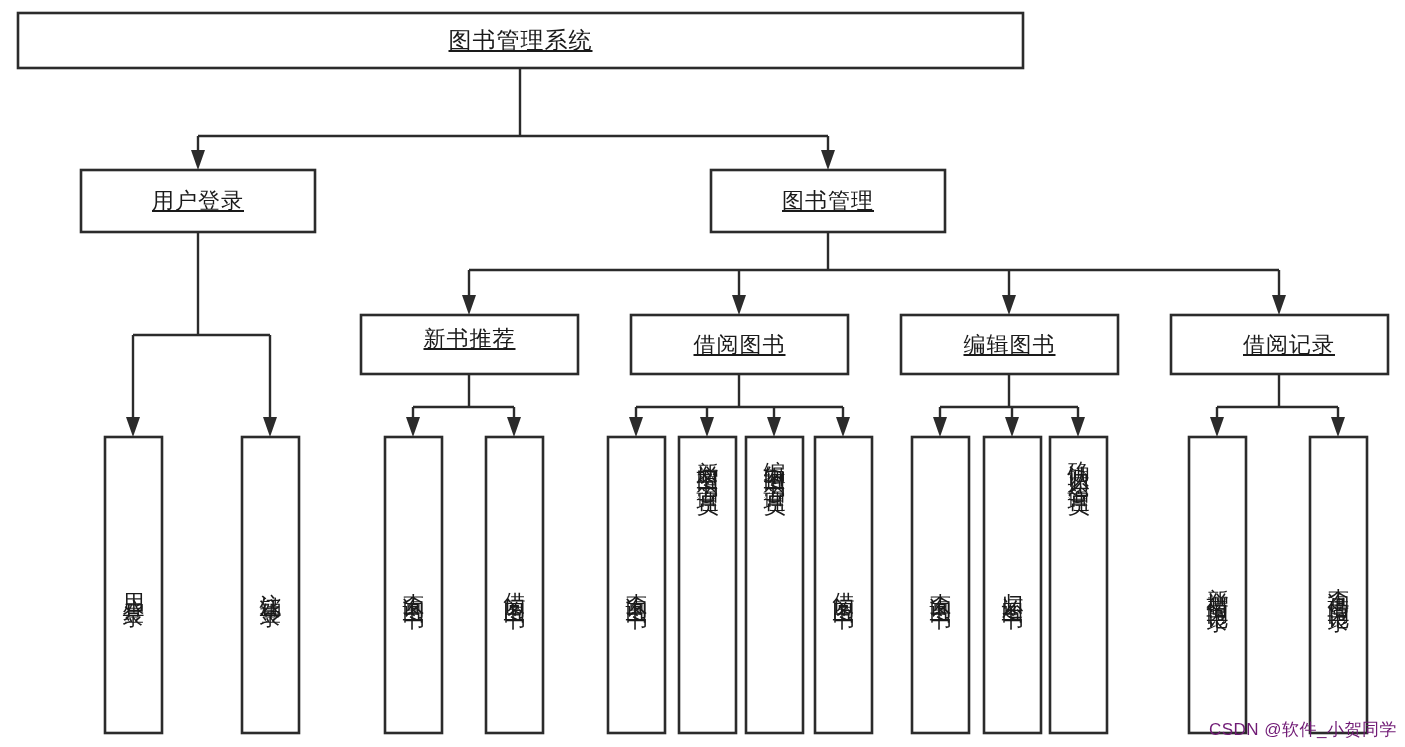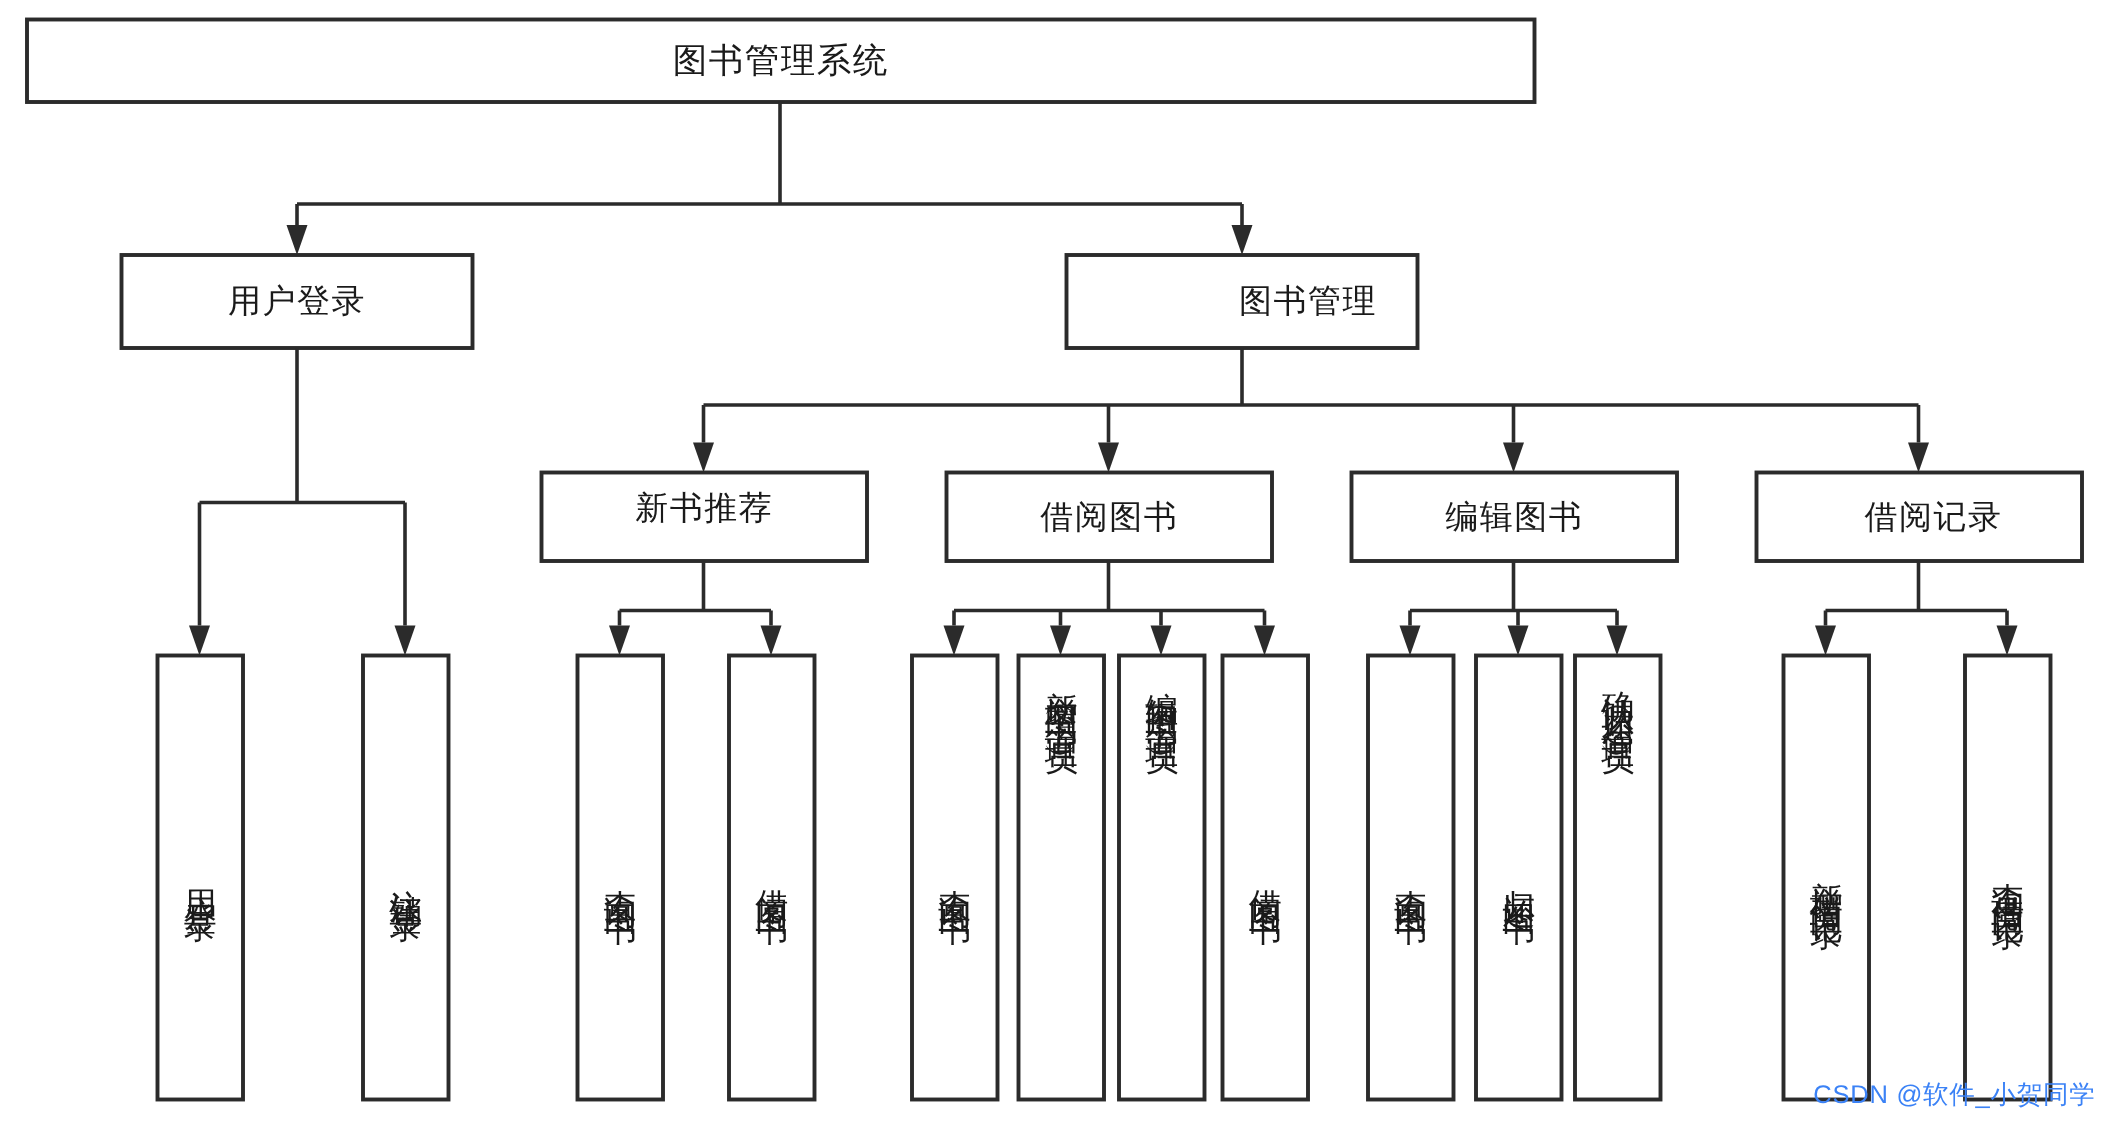--- a/index.html
+++ b/index.html
@@ -38,21 +38,21 @@
   .arrow-head {
     fill: #2b2b2b;
     stroke: none;
   }
   .watermark {
     position: absolute;
     right: 8px;
     bottom: 6px;
     font-family: "Liberation Sans", "DejaVu Sans", sans-serif;
     font-size: 17px;
-    color: #3b82f6;
+    color: #701a75;
     white-space: nowrap;
     letter-spacing: 0.5px;
     pointer-events: none;
   }
   .vlabel-wrap {
     position: absolute;
     display: flex;
     align-items: center;
     justify-content: center;
     pointer-events: none;
@@ -76,20 +76,21 @@
     align-items: center;
     justify-content: center;
     pointer-events: none;
   }
   .htext {
     font-family: "Liberation Sans", "DejaVu Sans", sans-serif;
     font-size: 22px;
     color: #1a1a1a;
     letter-spacing: 1px;
     white-space: nowrap;
+    text-decoration: underline;
   }
   .htext.title {
     font-size: 23px;
   }
 </style>
 </head>
 <body>
 
 <div id="diagram-root">
   <svg class="diagram" id="diagram-svg" viewBox="0 0 1405 747">
@@ -166,21 +167,21 @@
       <line x1="1338" y1="407" x2="1338" y2="417" class="link-line"></line>
       <path d="M 1331 417 L 1345 417 L 1338 437 Z" class="arrow-head"></path>
     </svg>
   <div id="label-layer">
       <div class="hlabel-wrap" style="left: 18px; top: 13px; width: 1005px; height: 55px;">
         <span class="htext title">图书管理系统</span>
       </div>
       <div class="hlabel-wrap" style="left: 81px; top: 170px; width: 234px; height: 62px;">
         <span class="htext">用户登录</span>
       </div>
-      <div class="hlabel-wrap" style="left: 711px; top: 170px; width: 234px; height: 62px; margin-left: 44px;">
+      <div class="hlabel-wrap" style="left: 711px; top: 170px; width: 234px; height: 62px;">
         <span class="htext">图书管理</span>
       </div>
       <div class="hlabel-wrap" style="left: 361px; top: 315px; width: 217px; height: 48px;">
         <span class="htext">新书推荐</span>
       </div>
       <div class="hlabel-wrap" style="left: 631px; top: 315px; width: 217px; height: 59px;">
         <span class="htext">借阅图书</span>
       </div>
       <div class="hlabel-wrap" style="left: 901px; top: 315px; width: 217px; height: 59px;">
         <span class="htext">编辑图书</span>

